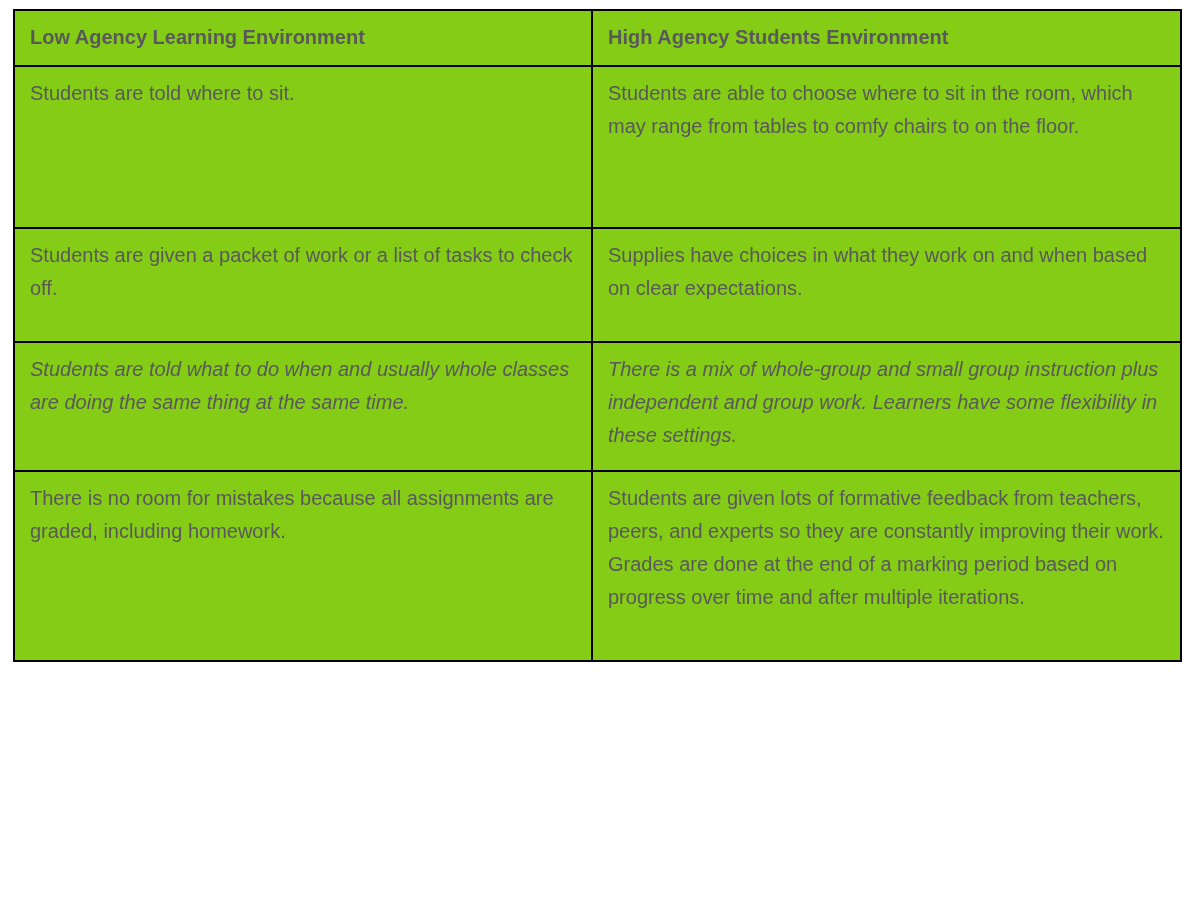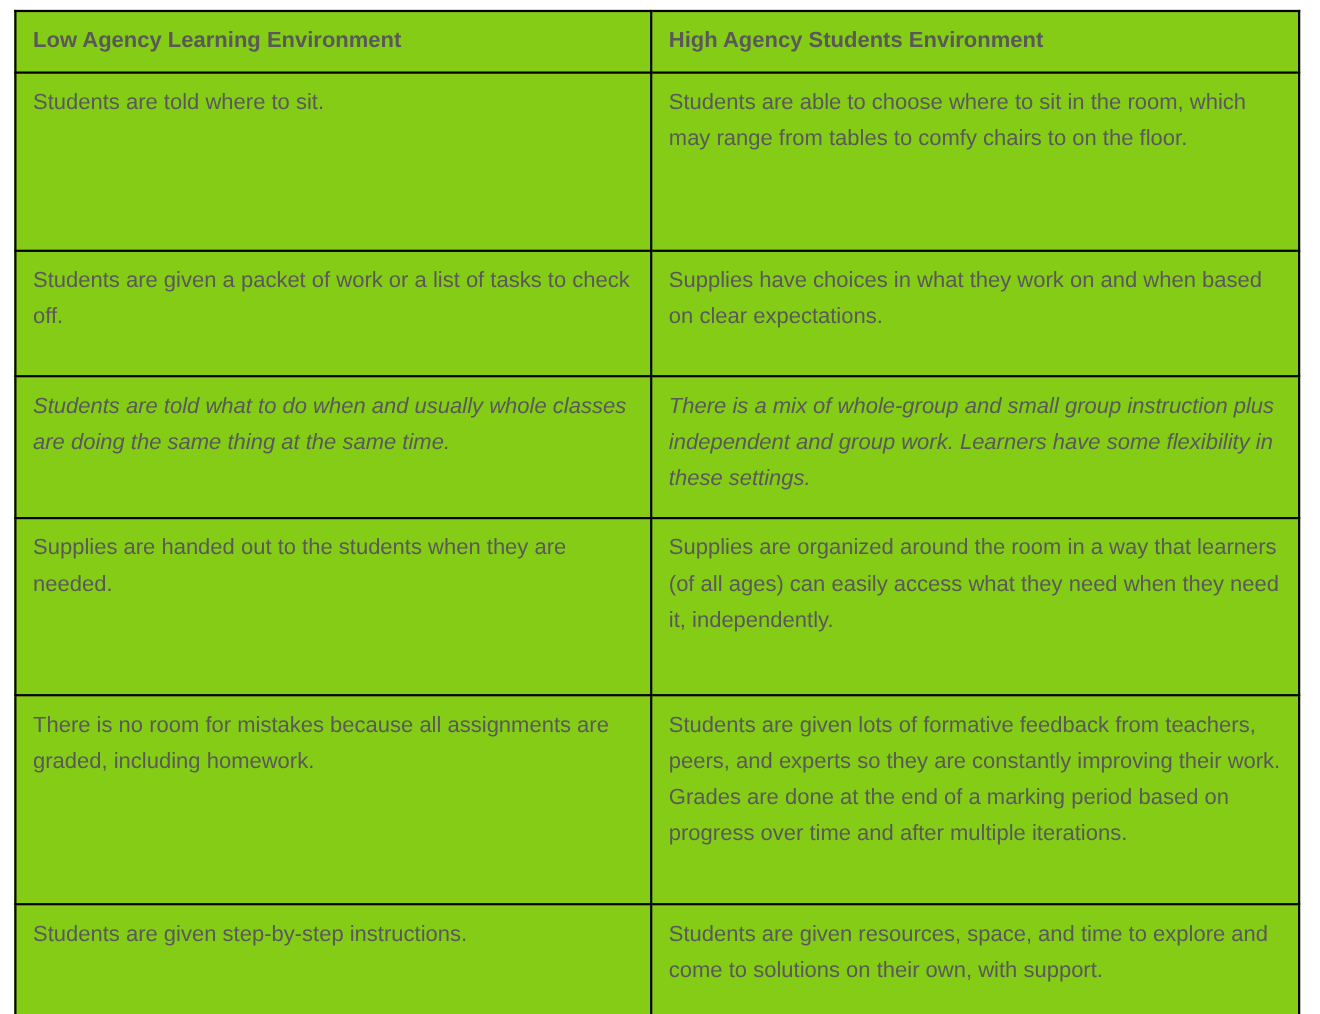--- a/index.html
+++ b/index.html
@@ -67,27 +67,19 @@
         <td>Students are able to choose where to sit in the room, which may range from tables to comfy chairs to on the floor.</td>
       </tr>
       <tr class="row-2">
         <td>Students are given a packet of work or a list of tasks to check off.</td>
         <td>Supplies have choices in what they work on and when based on clear expectations.</td>
       </tr>
       <tr class="row-3">
         <td>Students are told what to do when and usually whole classes are doing the same thing at the same time.</td>
         <td>There is a mix of whole-group and small group instruction plus independent and group work. Learners have some flexibility in these settings.</td>
       </tr>
-      <tr class="row-4">
-        <td>Supplies are handed out to the students when they are needed.</td>
-        <td>Supplies are organized around the room in a way that learners (of all ages) can easily access what they need when they need it, independently.</td>
-      </tr>
       <tr class="row-5">
         <td>There is no room for mistakes because all assignments are graded, including homework.</td>
         <td>Students are given lots of formative feedback from teachers, peers, and experts so they are constantly improving their work. Grades are done at the end of a marking period based on progress over time and after multiple iterations.</td>
-      </tr>
-      <tr class="row-6">
-        <td>Students are given step-by-step instructions.</td>
-        <td>Students are given resources, space, and time to explore and come to solutions on their own, with support.</td>
       </tr>
     </tbody>
   </table>
 </div>
 
 </body></html>

